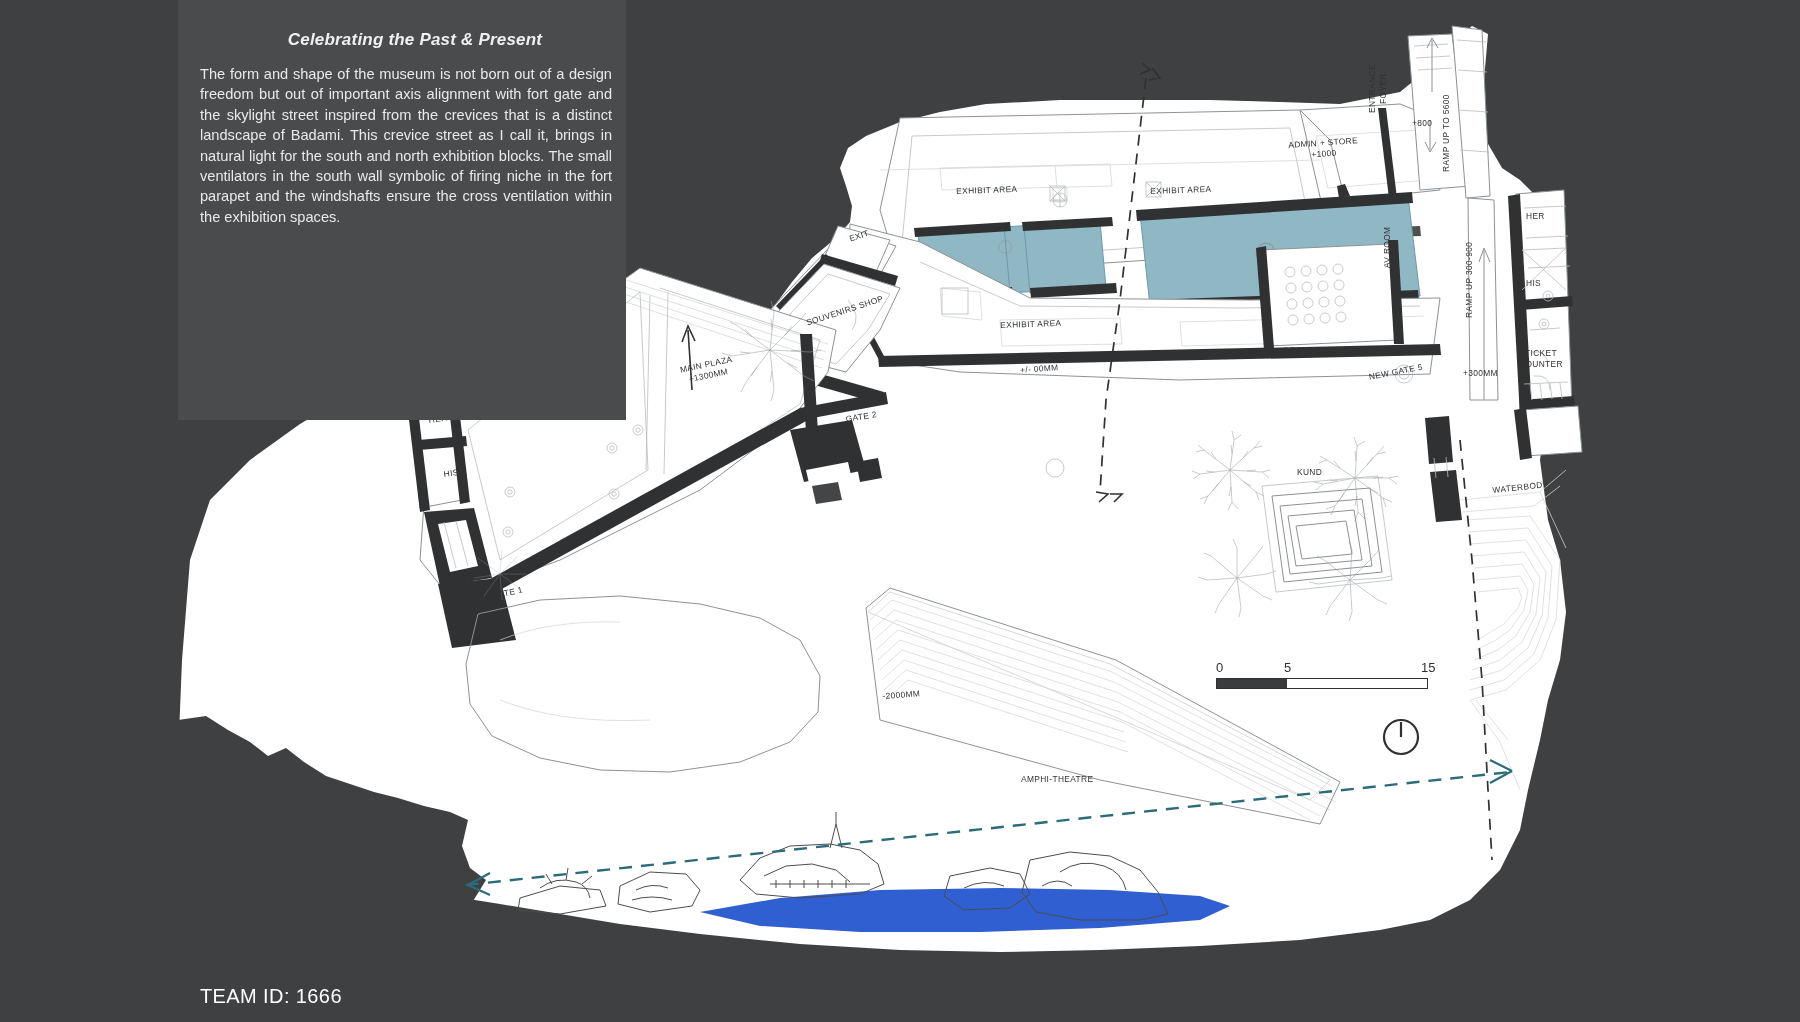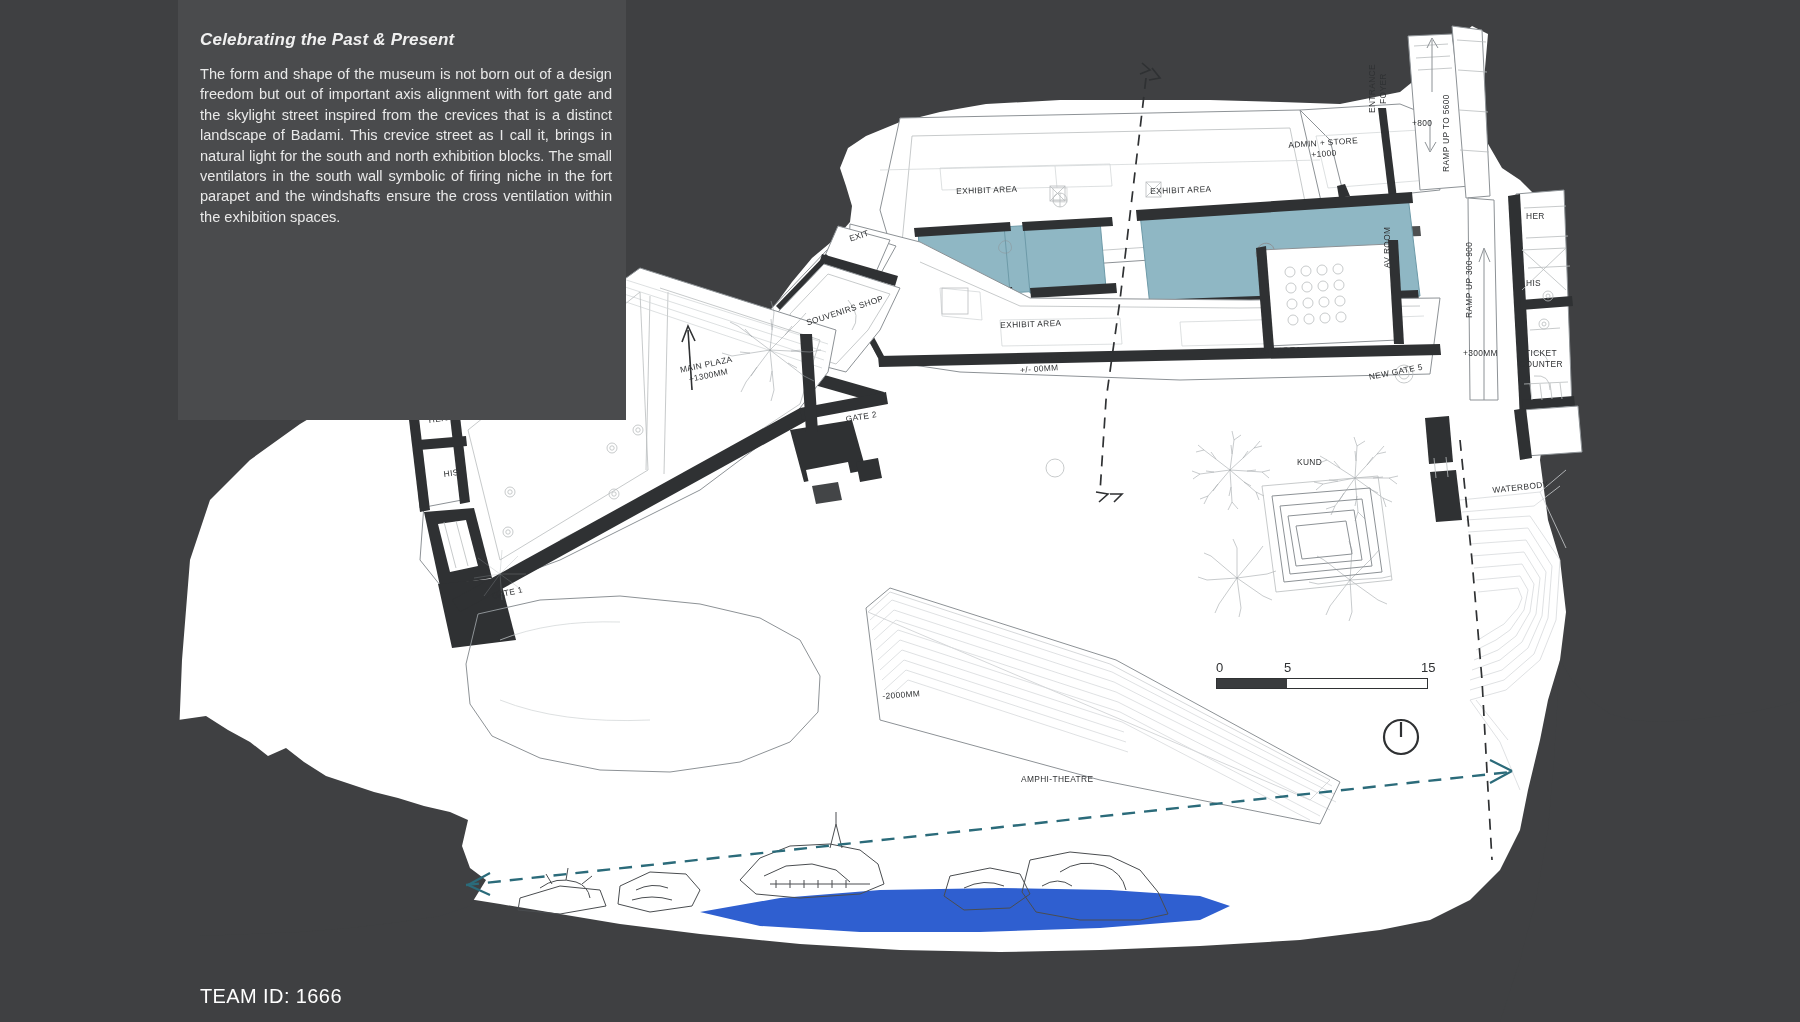--- a/index.html
+++ b/index.html
@@ -21,21 +21,21 @@
     background:#4a4b4d; z-index:30; pointer-events:none;
   }
   #titleWrap{ position:absolute; left:200px; top:22px; width:430px; z-index:31; }
   .t-main{
     font-size:38px; color:#ffffff; letter-spacing:.4px; line-height:1.05;
     font-weight:300; white-space:nowrap;
   }
   .t-main b{ font-weight:700; }
   .t-sub{
     font-size:17px; color:#f0f0f0; font-style:italic; font-weight:600;
-    margin-top:8px; letter-spacing:.2px;
+    margin-top:8px; letter-spacing:.2px;text-align:center;
   }
   .t-body{
     margin-top:14px; width:412px;
     font-size:14.6px; line-height:20.4px; color:#e9e9e9;
     text-align:justify; text-justify:inter-word;
     font-weight:300;
   }
   #teamId{
     position:absolute; left:200px; top:985px; z-index:31;
     font-size:20px; color:#ffffff; font-weight:400; letter-spacing:.4px;
@@ -421,24 +421,24 @@
 FOYER</div>
   <div class="lbl" style="left:1382px; top:268px; transform:rotate(-90deg); transform-origin:left top;">AV ROOM</div>
   <div class="lbl" style="left:1441px; top:172px; transform:rotate(-90deg); transform-origin:left top;">RAMP UP TO 5600</div>
   <div class="lbl" style="left:1464px; top:318px; transform:rotate(-90deg); transform-origin:left top;">RAMP UP 300-900</div>
   <div class="lbl" style="left:1412px; top:118px;">+800</div>
 
   <div class="lbl" style="left:1526px; top:211px;">HER</div>
   <div class="lbl" style="left:1526px; top:278px;">HIS</div>
   <div class="lbl c" style="left:1519px; top:348px;">TICKET
 COUNTER</div>
-  <div class="lbl" style="left:1463px; top:348px;">+300MM</div>
+  <div class="lbl" style="left:1463px; top:368px;">+300MM</div>
 
   <div class="lbl" style="left:1368px; top:372px; transform:rotate(-11deg);">NEW GATE 5</div>
-  <div class="lbl" style="left:1297px; top:457px;text-align:right;">KUND</div>
+  <div class="lbl" style="left:1297px; top:467px;text-align:right;">KUND</div>
   <div class="lbl" style="left:1492px; top:485px; transform:rotate(-6deg);">WATERBODY</div>
 
   <div class="lbl c" style="left:1004px; top:355px; transform:rotate(-4deg);">ARRIVAL PLAZA
 +/- 00MM</div>
   <div class="lbl" style="left:845px;  top:414px; transform:rotate(-9deg);">GATE 2</div>
   <div class="lbl c" style="left:679px; top:365px; transform:rotate(-12deg);">MAIN PLAZA
 +1300MM</div>
   <div class="lbl" style="left:536px;  top:403px; transform:rotate(-12deg);">CAFETARIA</div>
   <div class="lbl" style="left:428px;  top:415px; transform:rotate(-8deg);">HER</div>
   <div class="lbl" style="left:443px;  top:469px; transform:rotate(-8deg);">HIS</div>

